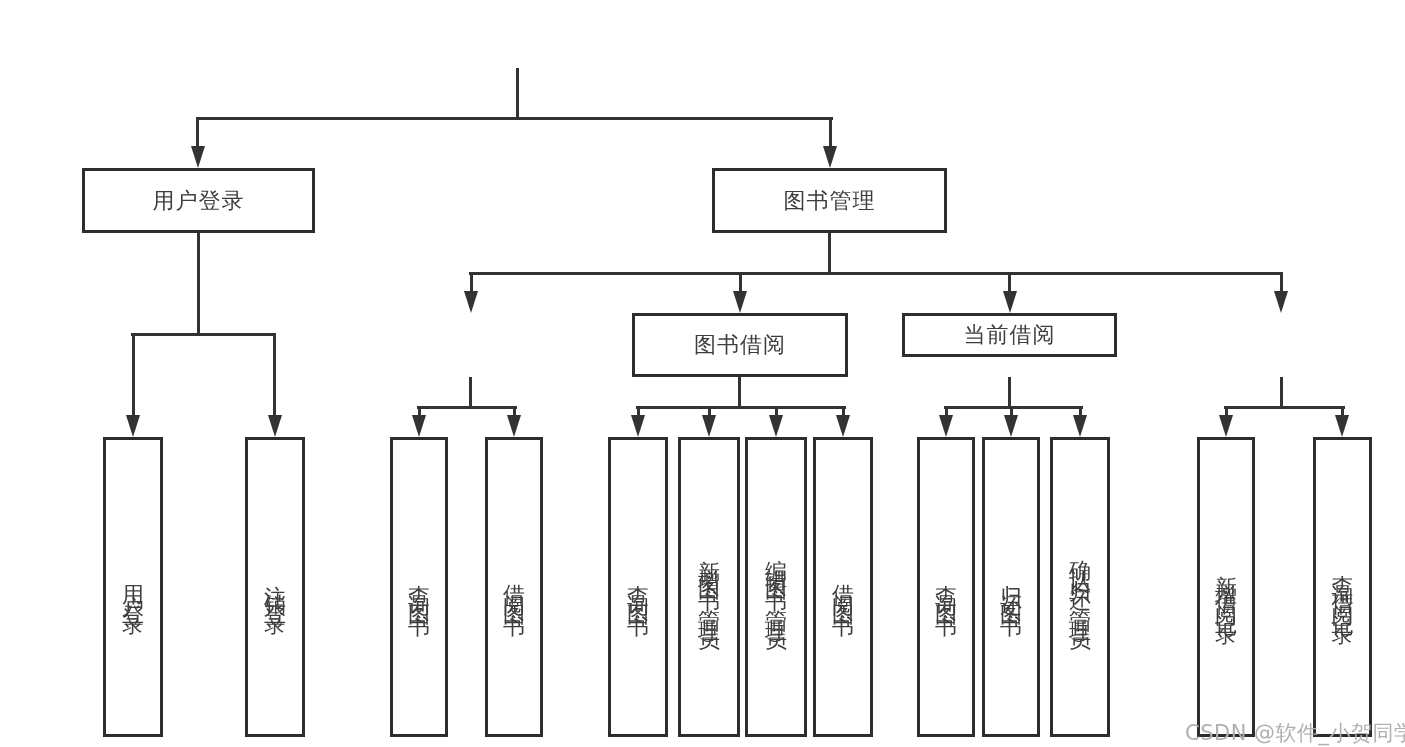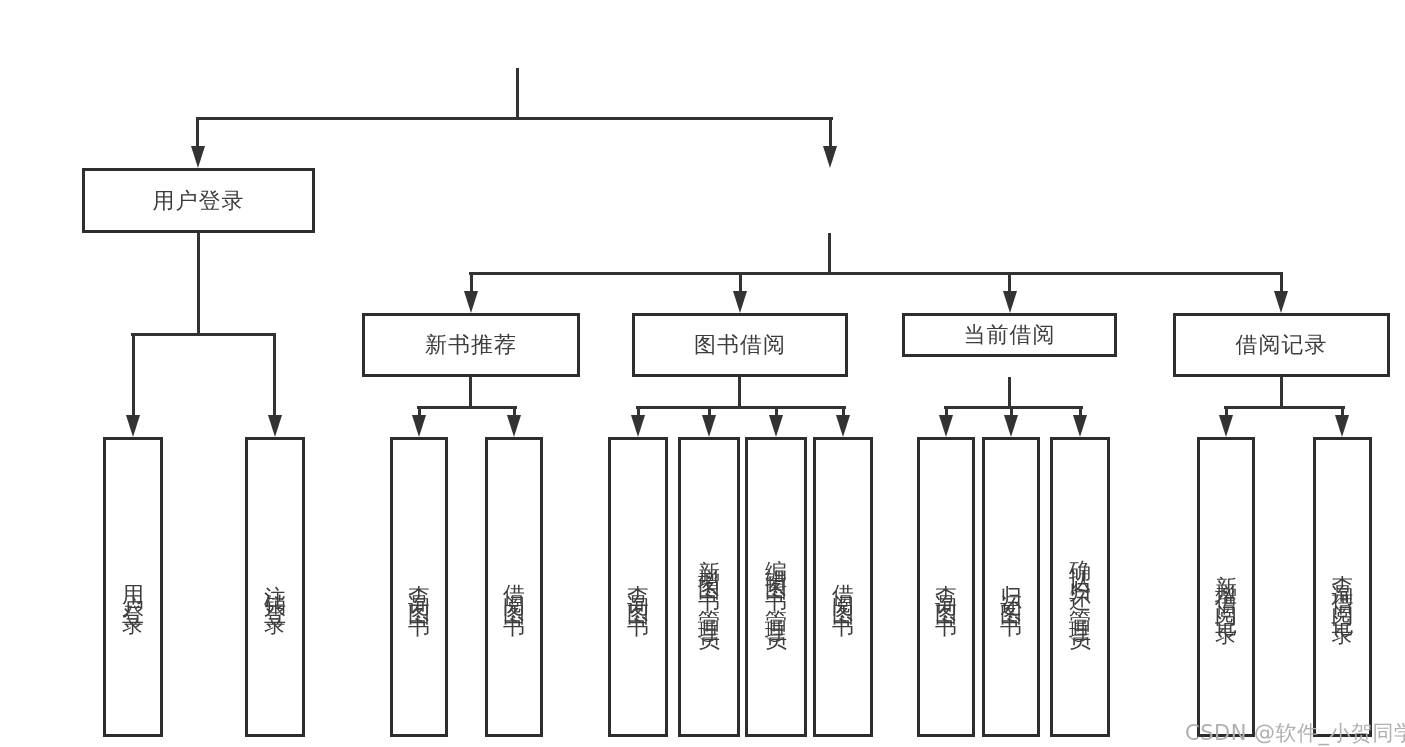--- a/index.html
+++ b/index.html
@@ -44,50 +44,47 @@
   <div class="vl" style="left:516px;top:68px;height:52px"></div>
   <div class="hl" style="left:196px;top:117px;width:637px"></div>
   <div class="vl" style="left:196px;top:120px;height:28px"></div>
   <div class="vl" style="left:829px;top:120px;height:28px"></div>
   <div class="arr" style="left:191px;top:146px"></div>
   <div class="arr" style="left:823px;top:146px"></div>
 
   <div class="hnode" style="left:82px;top:168px;width:233px;height:65px">
     <span>用户登录</span>
   </div>
+  <div class="hnode" style="left:712px;top:168px;width:235px;height:65px">
+    <span>图书管理</span>
+  </div>
 
   <div class="vl" style="left:197px;top:233px;height:100px"></div>
   <div class="hl" style="left:131px;top:333px;width:145px"></div>
   <div class="vl" style="left:132px;top:336px;height:82px"></div>
   <div class="vl" style="left:273px;top:336px;height:82px"></div>
   <div class="arr" style="left:126px;top:415px"></div>
   <div class="arr" style="left:268px;top:415px"></div>
 
   <div class="vl" style="left:828px;top:233px;height:42px"></div>
   <div class="hl" style="left:469px;top:272px;width:814px"></div>
   <div class="vl" style="left:470px;top:275px;height:18px"></div>
   <div class="vl" style="left:739px;top:275px;height:18px"></div>
   <div class="vl" style="left:1008px;top:275px;height:18px"></div>
   <div class="vl" style="left:1280px;top:275px;height:18px"></div>
   <div class="arr" style="left:464px;top:291px"></div>
   <div class="arr" style="left:733px;top:291px"></div>
   <div class="arr" style="left:1003px;top:291px"></div>
   <div class="arr" style="left:1274px;top:291px"></div>
 
-  <div class="hnode" style="left:362px;top:313px;width:218px;height:64px">
-    <span>新书推荐</span>
-  </div>
   <div class="hnode" style="left:632px;top:313px;width:216px;height:64px">
     <span>图书借阅</span>
   </div>
   <div class="hnode" style="left:902px;top:313px;width:215px;height:44px">
     <span>当前借阅</span>
-  </div>
-  <div class="hnode" style="left:1173px;top:313px;width:217px;height:64px">
-    <span>借阅记录</span>
   </div>
 
   <div class="vl" style="left:469px;top:377px;height:32px"></div>
   <div class="hl" style="left:417px;top:406px;width:100px"></div>
   <div class="vl" style="left:418px;top:409px;height:10px"></div>
   <div class="vl" style="left:513px;top:409px;height:10px"></div>
   <div class="arr" style="left:412px;top:415px"></div>
   <div class="arr" style="left:507px;top:415px"></div>
 
   <div class="vl" style="left:738px;top:377px;height:32px"></div>

